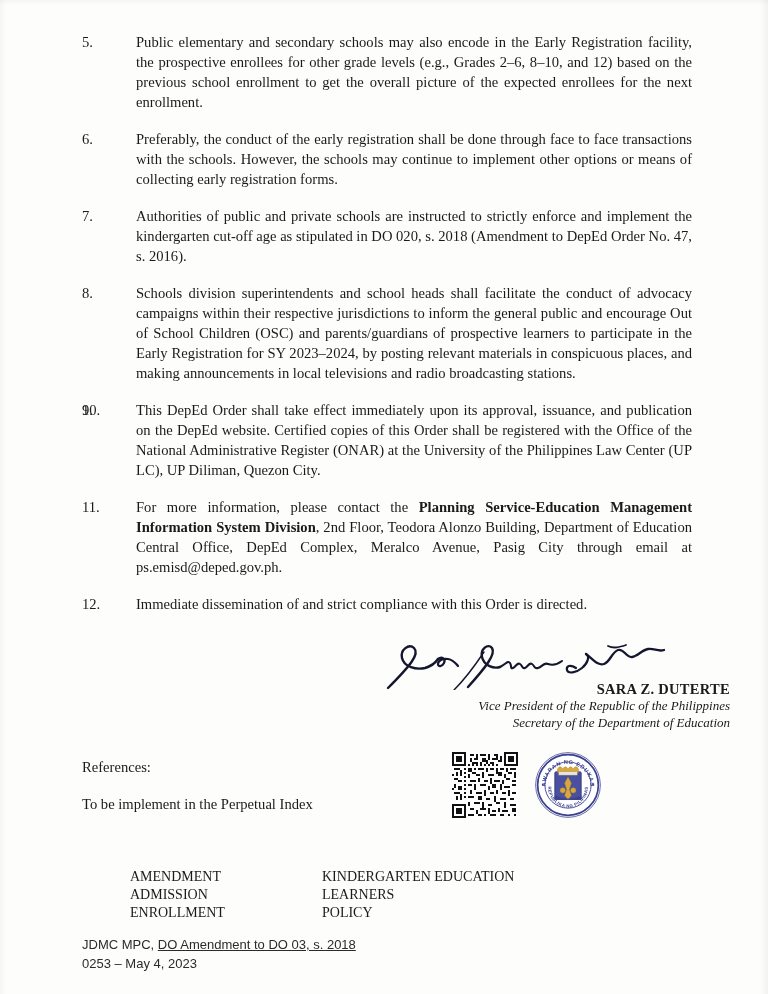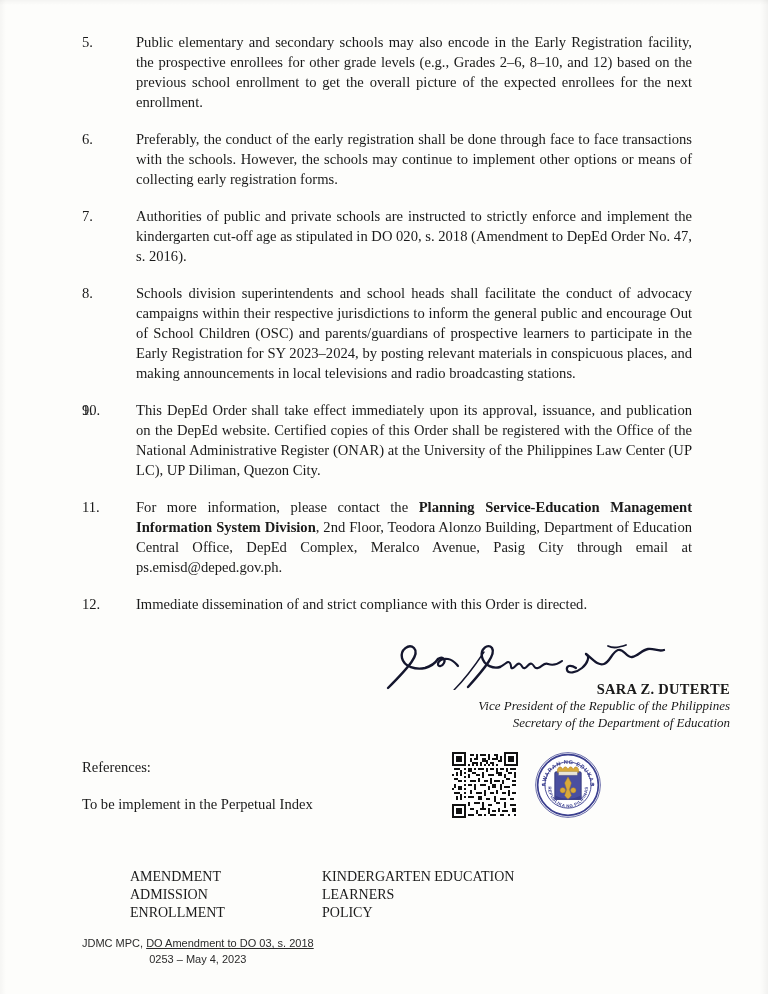--- a/index.html
+++ b/index.html
@@ -147,25 +147,24 @@
     width: 66px;
     height: 66px;
   }
   .seal svg { display: block; }
 
   
   .footer {
     position: absolute;
     left: 82px;
     top: 936px;
-    font-size: 11px;
+    font-size: 13px;
     font-family: "Liberation Sans", "DejaVu Sans", sans-serif;
     line-height: 1.45;
     color: #2b2b2b;
-    text-align: center;
   }
   .footer .f-under { text-decoration: underline; }
 </style>
 </head>
 <body>
 
 <div class="page">
 
   <div class="scan-edge-top"></div>
   <div class="scan-edge-left"></div>

